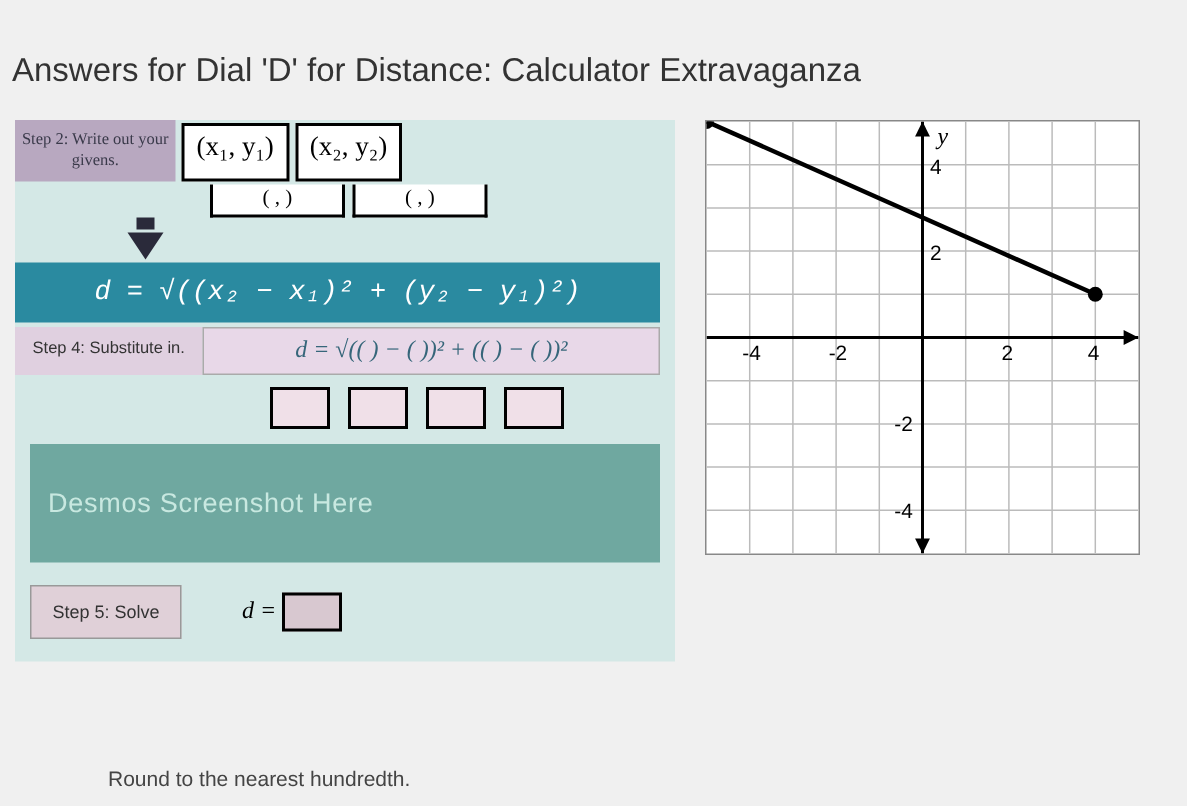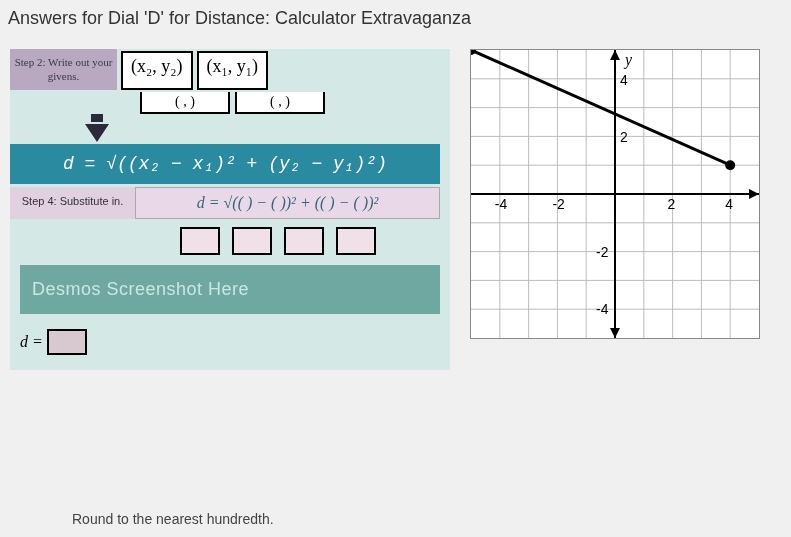--- a/index.html
+++ b/index.html
@@ -5,24 +5,25 @@
     * { box-sizing: border-box; margin: 0; padding: 0; }
     body {
       font-family: Arial, sans-serif;
       background: #f0f0f0;
       width: 791px;
       height: 537px;
       overflow: hidden;
       position: relative;
     }
     .page-title {
-      font-size: 18px;
+      font-size: 22px;
       color: #333;
       padding: 8px 0 0 8px;
       font-weight: normal;
+      margin-top: 26px;
     }
     .content {
       display: flex;
       padding: 20px 10px 0 10px;
       gap: 20px;
     }
     .worksheet {
       width: 440px;
       background: #d4e8e6;
       position: relative;
@@ -137,21 +138,21 @@
     .small-box {
       width: 40px; height: 28px;
       background: #f0e0e8;
       border: 2px solid #000;
     }
     .desmos {
       margin: 5px 10px;
       background: #6fa8a0;
       color: #c8e8e0;
       font-size: 18px;
-      padding: 14px 12px;
+      padding: 29px 12px;
       letter-spacing: 0.5px;
     }
     .step5-row { display: flex; margin: 15px 10px 5px 10px; align-items: center; gap: 40px; }
     .step5-label {
       background: #e0d0d8;
       color: #333;
       font-size: 12px;
       padding: 10px 14px;
       border: 1px solid #999;
     }
@@ -188,22 +189,22 @@
 </head>
 <body>
 
 <h1 class="page-title">Answers for Dial 'D' for Distance: Calculator Extravaganza</h1>
 
 <div class="content">
   <div class="worksheet">
     <div class="step2-row">
       <div class="step2-label">Step 2: Write out your givens.</div>
       <div class="point-boxes">
+        <div class="point-box">(x₁, y₁)</div>
         <div class="point-box">(x₂, y₂)</div>
-        <div class="point-box">(x₁, y₁)</div>
       </div>
     </div>
     <div class="blank-row">
       <div class="blank-box">(    ,    )</div>
       <div class="blank-box">(    ,    )</div>
     </div>
     <div class="arrow-stem"></div>
     <div class="arrow-down"></div>
     <div class="step3-row">
       <div class="formula">d = √((x₂ − x₁)² + (y₂ − y₁)²)</div>
@@ -213,20 +214,21 @@
       <div class="sub-formula">d = √((  ) − (  ))² + ((  ) − (  ))²</div>
     </div>
     <div class="small-boxes">
       <div class="small-box"></div>
       <div class="small-box"></div>
       <div class="small-box"></div>
       <div class="small-box"></div>
     </div>
     <div class="desmos">Desmos Screenshot Here</div>
     <div class="step5-row">
+      <div class="step5-label">Step 5: Solve</div>
       <div class="solve-box">
         <span>d =</span>
         <span class="answer-box"></span>
       </div>
     </div>
   </div>
 
   <div class="graph">
     <svg viewBox="0 0 290 290">
       <g stroke="#bbb" stroke-width="1">

